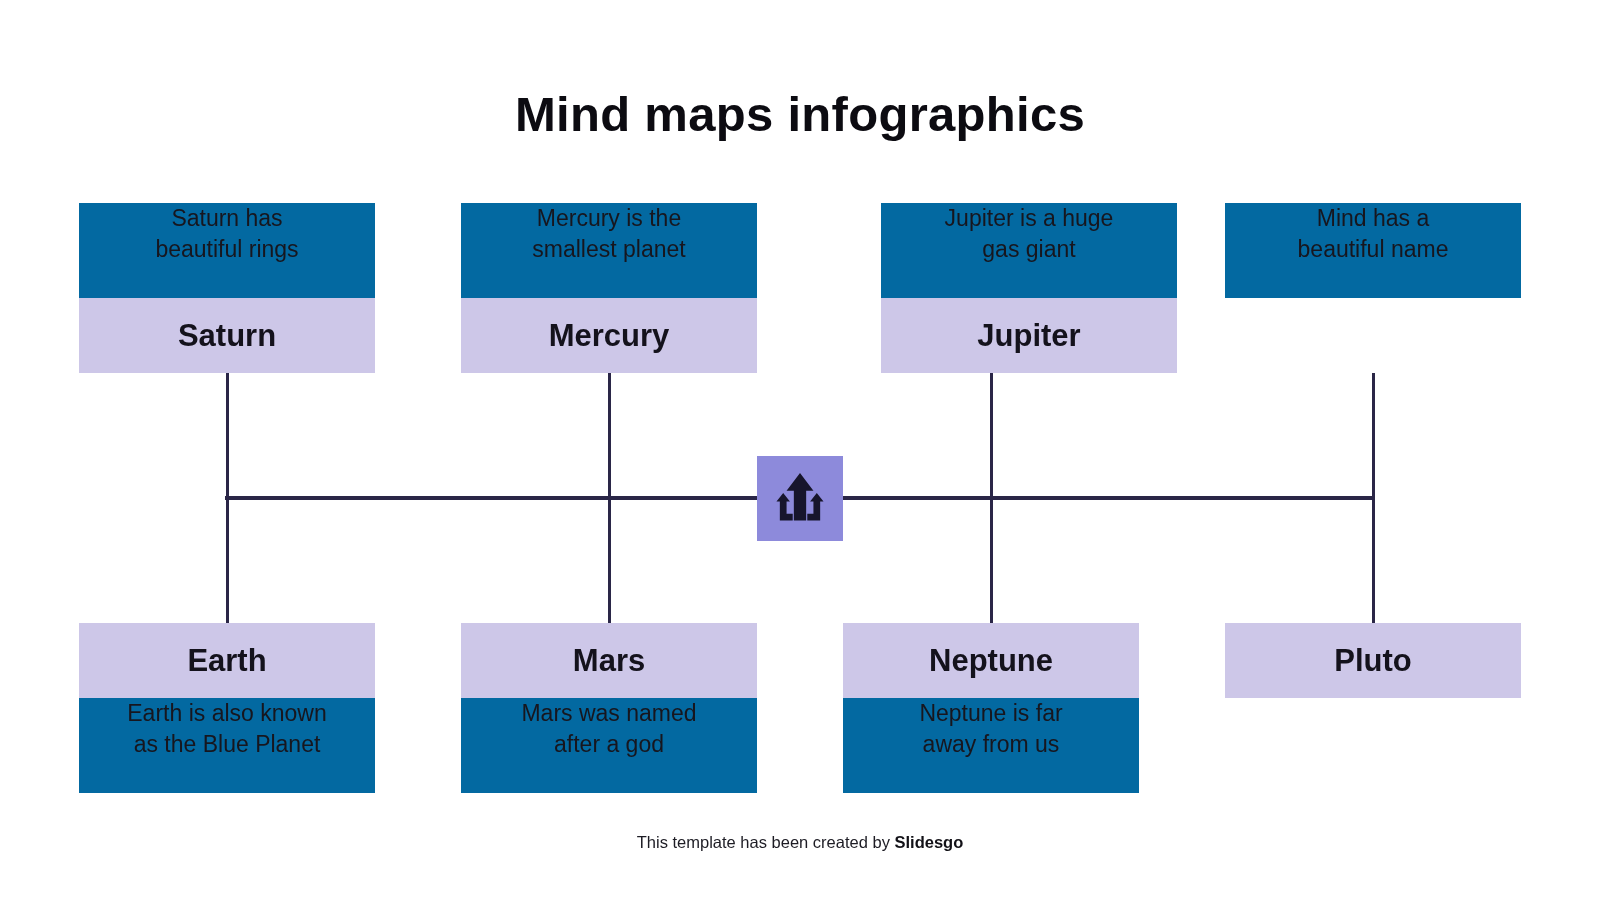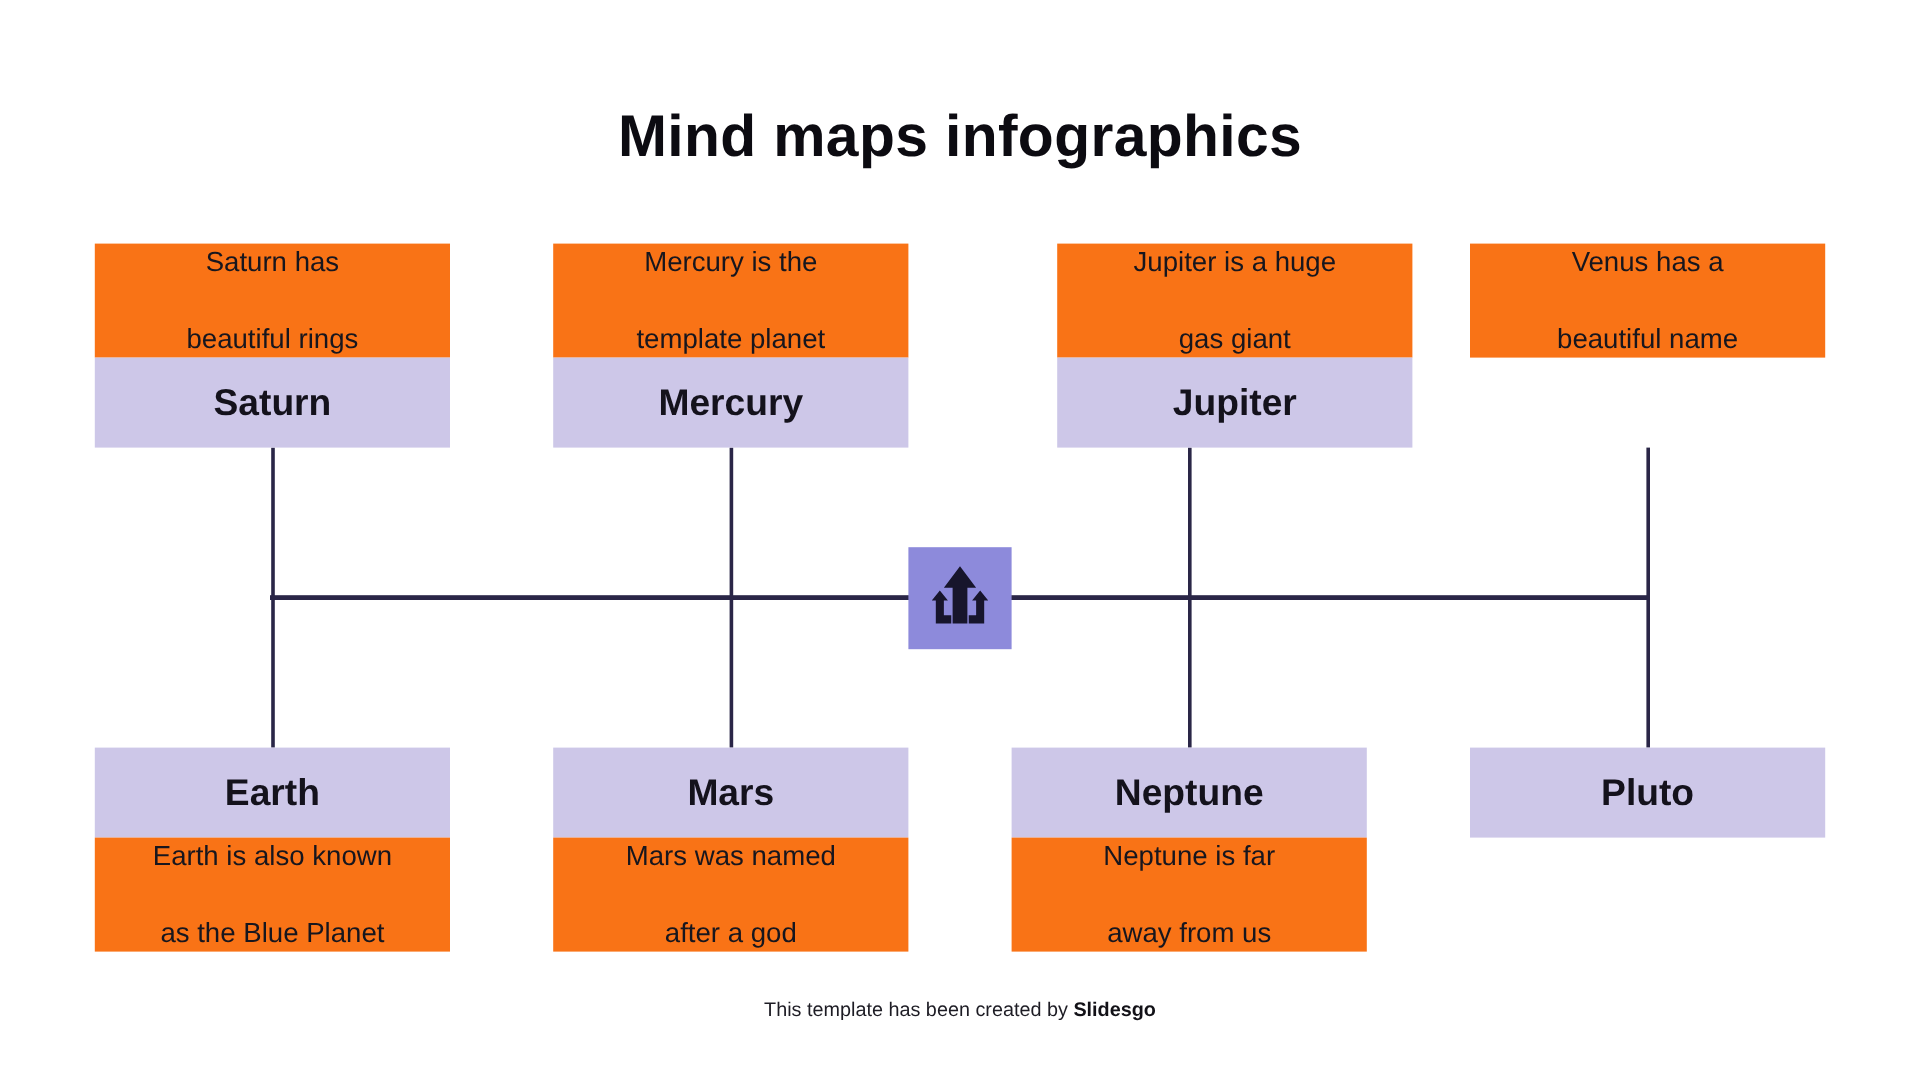--- a/index.html
+++ b/index.html
@@ -23,30 +23,29 @@
     letter-spacing: 0.3px;
   }
   .card {
     position: absolute;
     width: 296px;
     display: flex;
     flex-direction: column;
   }
   .card .desc {
     height: 95px;
-    background: #f97316;
+    background: #0369a1;
     display: flex;
     flex-direction: column;
-    justify-content: space-between;
+    justify-content: flex-start;
     align-items: center;
     text-align: center;
     font-size: 23px;
     line-height: 31px;
     color: #17161e;
-    gap: 31px;
   }
   .card .label {
     height: 75px;
     background: #cdc7e8;
     display: flex;
     justify-content: center;
     align-items: center;
     text-align: right;
     font-size: 31px;
     font-weight: 700;
@@ -118,36 +117,36 @@
     <div class="desc">
       <div>Saturn has</div>
       <div>beautiful rings</div>
     </div>
     <div class="label">Saturn</div>
   </div>
 
   <div class="card" style="left:461px; top:203px">
     <div class="desc">
       <div>Mercury is the</div>
-      <div>template planet</div>
+      <div>smallest planet</div>
     </div>
     <div class="label">Mercury</div>
   </div>
 
   <div class="card" style="left:881px; top:203px">
     <div class="desc">
       <div>Jupiter is a huge</div>
       <div>gas giant</div>
     </div>
     <div class="label">Jupiter</div>
   </div>
 
   <div class="card" style="left:1225px; top:203px">
     <div class="desc">
-      <div>Venus has a</div>
+      <div>Mind has a</div>
       <div>beautiful name</div>
     </div>
   </div>
 
   <div class="card" style="left:79px; top:623px">
     <div class="label">Earth</div>
     <div class="desc">
       <div>Earth is also known</div>
       <div>as the Blue Planet</div>
     </div>

